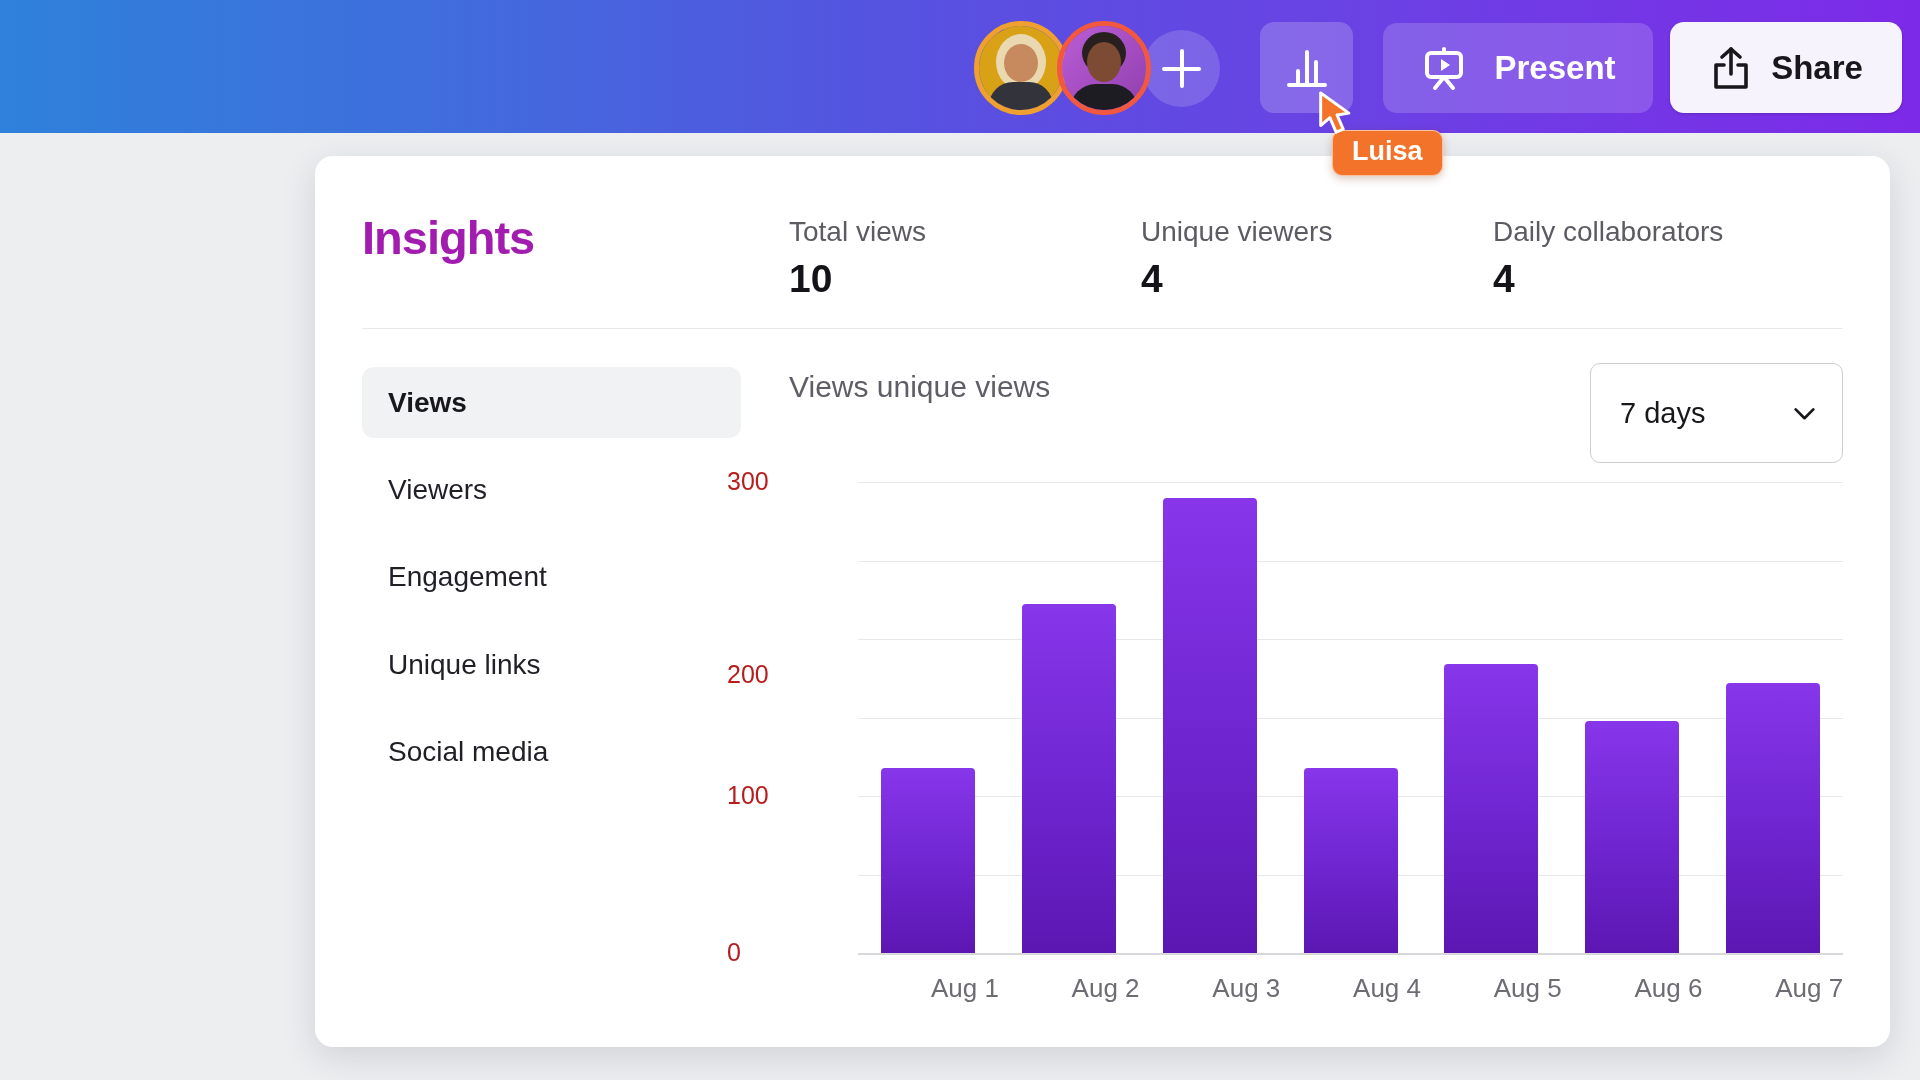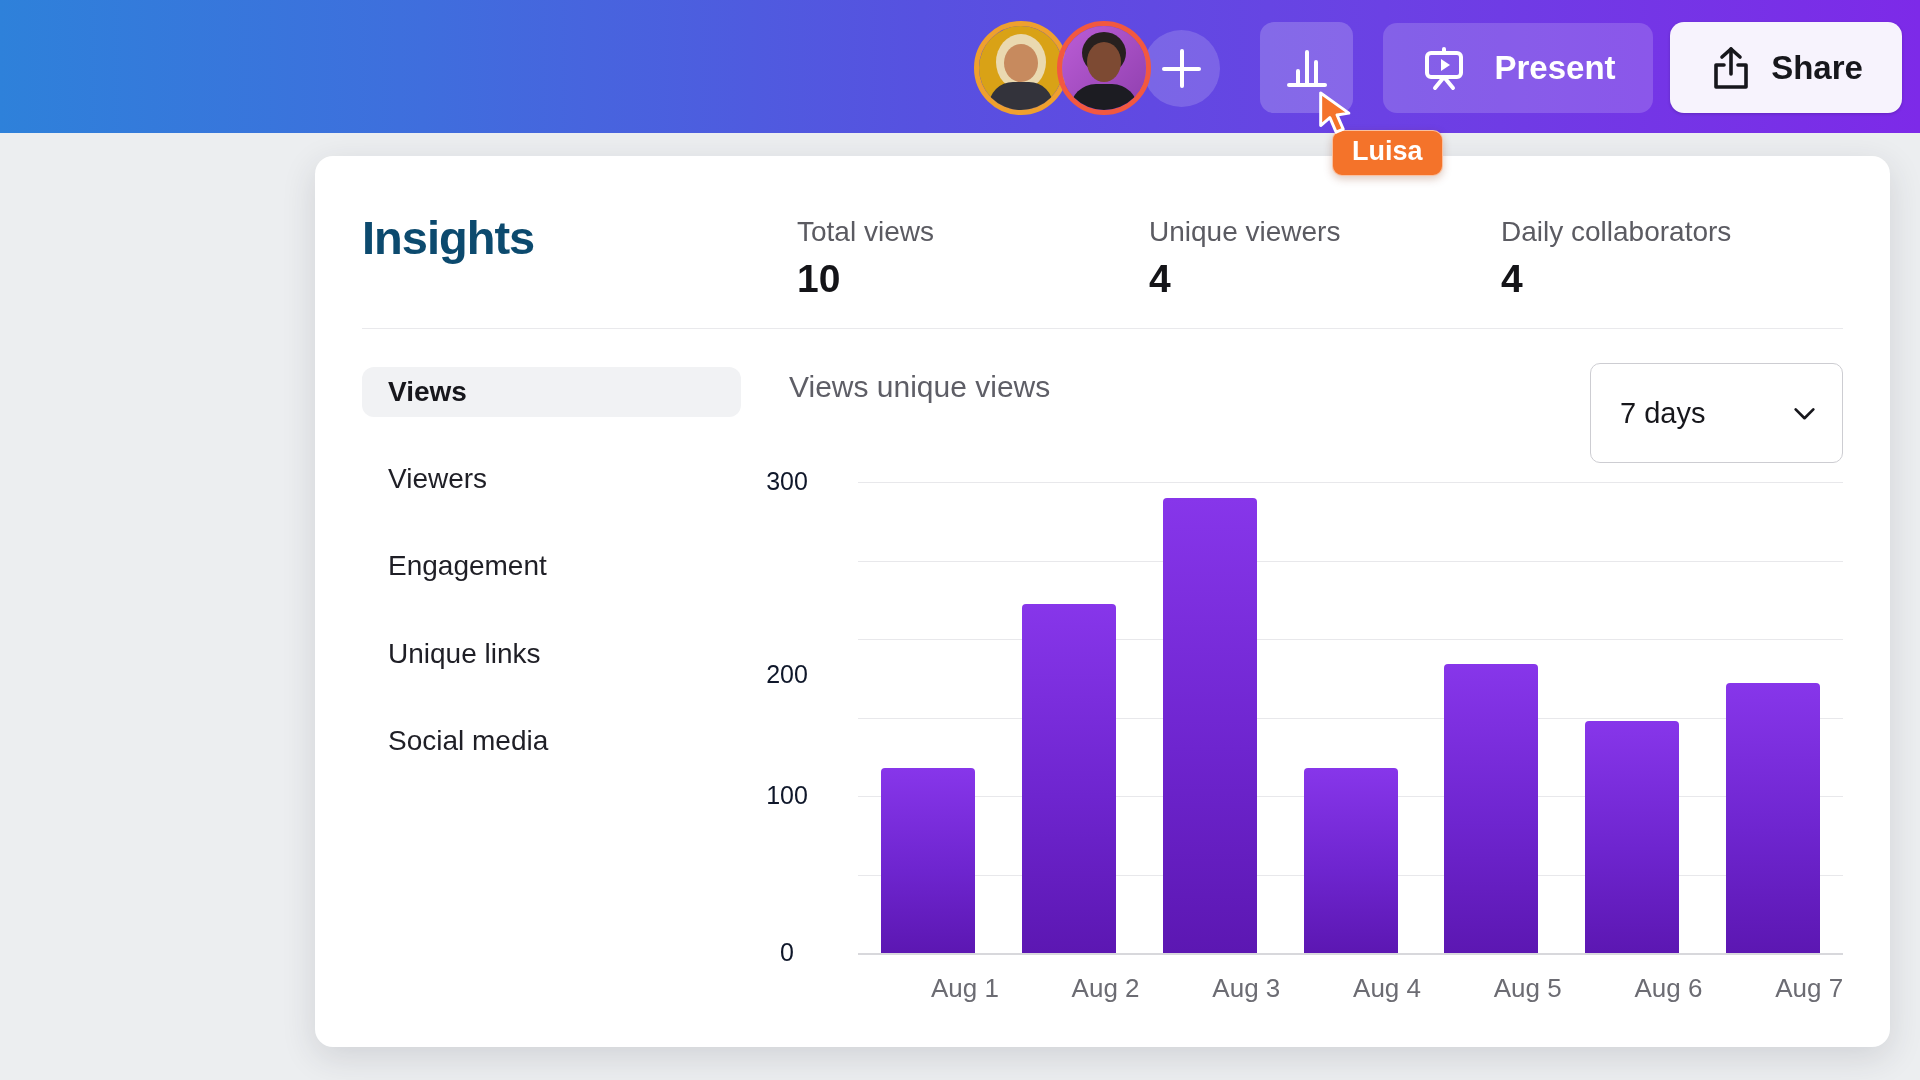--- a/index.html
+++ b/index.html
@@ -37,47 +37,47 @@
 
   
   #cursor{position:absolute;left:1316px;top:90px;z-index:5;}
   #cursor-tooltip{position:absolute;left:1332px;top:130px;z-index:4;background:#f4732a;color:#fff;
     font-size:27px;font-weight:bold;padding:5px 19px 8px 19px;border-radius:10px;
     border:1px solid rgba(255,255,255,0.55);box-shadow:0 3px 8px rgba(120,40,0,.25);}
 
   
   #card{position:absolute;left:315px;top:156px;width:1575px;height:891px;background:#fff;border-radius:18px;
     box-shadow:0 10px 34px rgba(40,40,60,0.14);}
-  #card-title{position:absolute;left:47px;top:54px;font-size:47px;font-weight:800;letter-spacing:-1px;color:#0c4a6e;}
-  .stat{position:absolute;top:60px;margin-left:8px;}
+  #card-title{position:absolute;left:47px;top:54px;font-size:47px;font-weight:800;letter-spacing:-1px;color:#a21caf;}
+  .stat{position:absolute;top:60px;}
   .stat .lbl{font-size:28px;color:#5b5b62;}
   .stat .val{font-size:39px;font-weight:bold;color:#141418;margin-top:9px;}
   #stat-0{left:474px;} #stat-1{left:826px;} #stat-2{left:1178px;}
   #card-divider{position:absolute;left:47px;top:172px;width:1481px;height:1px;background:#e9e9ec;}
 
   
-  .tab{position:absolute;left:47px;width:379px;height:50px;border-radius:12px;display:flex;align-items:center;
+  .tab{position:absolute;left:47px;width:379px;height:71px;border-radius:12px;display:flex;align-items:center;
     cursor:pointer;color:#1f1f26;font-size:28px;}
   .tab span{margin-left:26px;}
   .tab.active{background:#f1f2f4;font-weight:bold;color:#17171c;}
   #tab-0{top:211px;} #tab-1{top:298px;} #tab-2{top:385px;} #tab-3{top:473px;} #tab-4{top:560px;}
 
   
   #chart-title{position:absolute;left:474px;top:214px;font-size:30px;color:#5e5e66;}
   #range-select{position:absolute;left:1275px;top:207px;width:253px;height:100px;border:1.5px solid #cdcdd2;
     border-radius:10px;box-sizing:border-box;display:flex;align-items:center;justify-content:space-between;
     cursor:pointer;background:#fff;}
   #range-select .value{margin-left:29px;font-size:29px;color:#17171c;}
   #range-select svg{margin-right:24px;}
 
   
   #chart{position:absolute;left:0;top:0;width:100%;height:100%;pointer-events:none;}
   .gridline{position:absolute;left:543px;width:985px;height:1px;background:#e8e8eb;}
   .gridline.base{background:#d8d8dc;height:2px;}
-  .ytick{position:absolute;left:422px;width:100px;text-align:center;font-size:25px;color:#0f172a;}
+  .ytick{position:absolute;left:412px;width:100px;text-align:left;font-size:25px;color:#b91c1c;}
   .cbar{position:absolute;width:94px;border-radius:4px 4px 0 0;
     background:linear-gradient(180deg,#8736ea 0%,#6e25cf 55%,#5c17b2 100%);}
   .xlabel{position:absolute;width:141px;text-align:right;font-size:26px;color:#6c6c73;}
 </style>
 </head>
 <body>
 
 <div id="stage">
 
   <div id="topbar">

